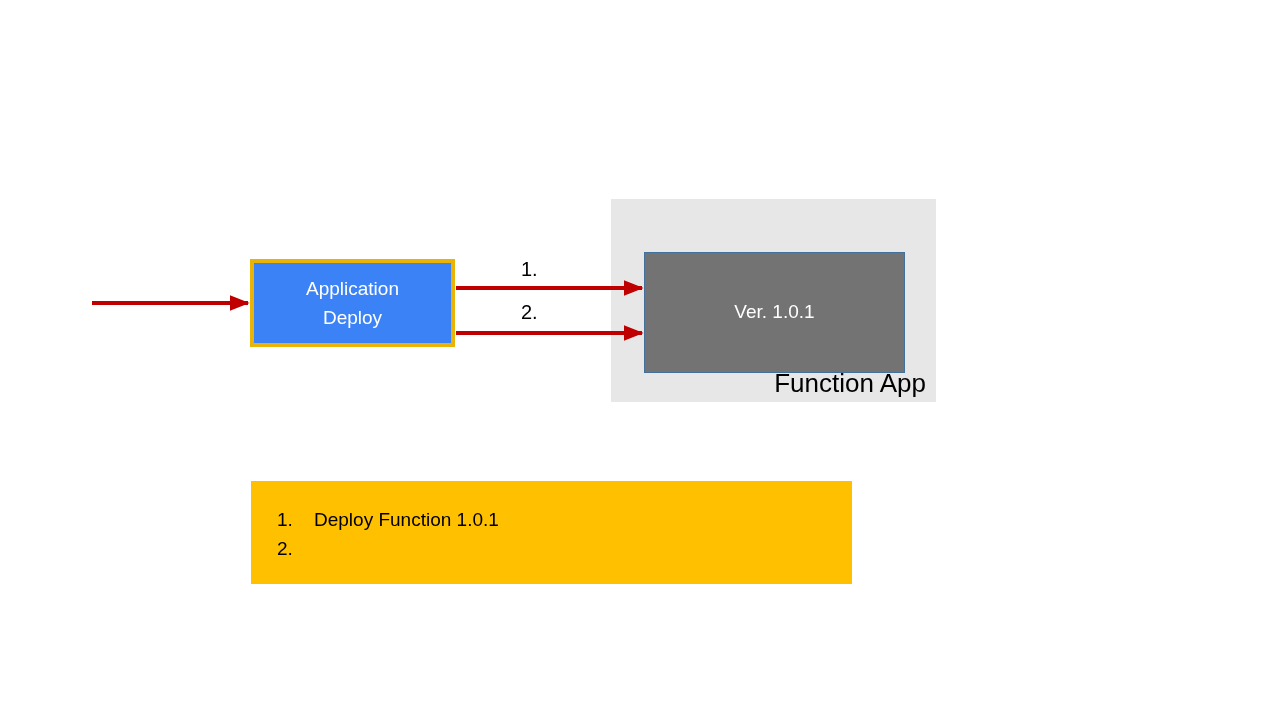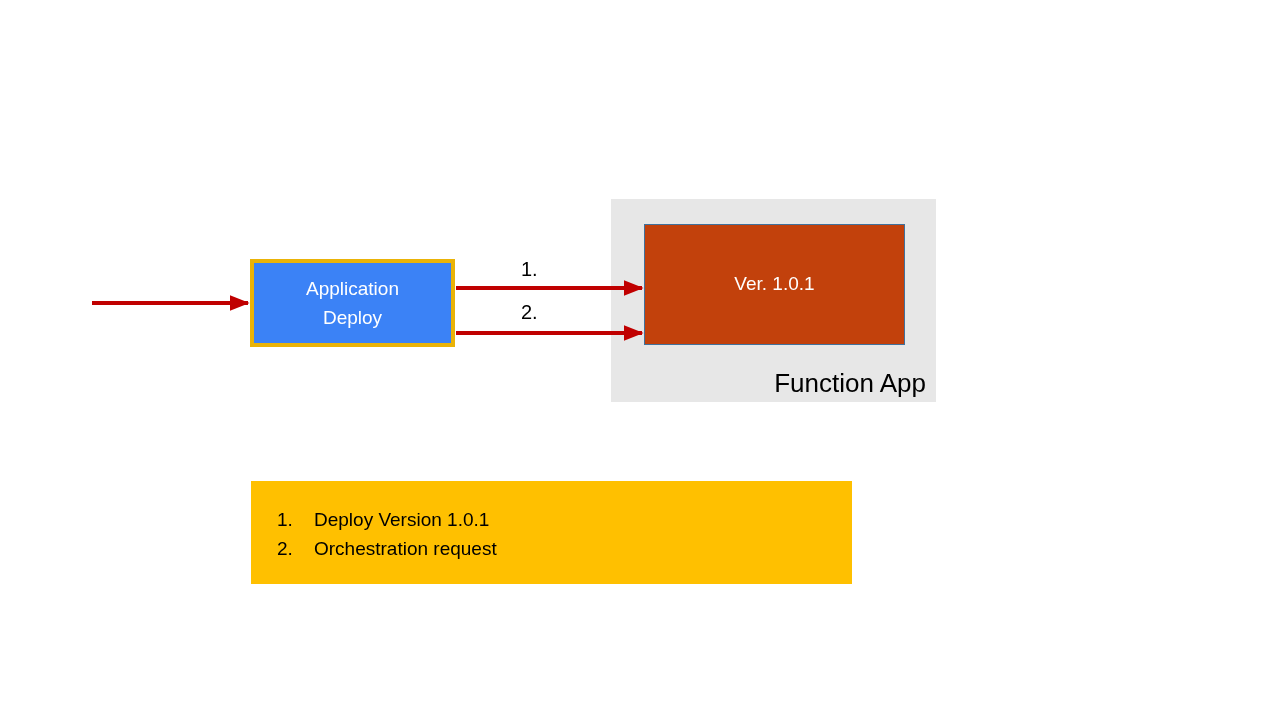--- a/index.html
+++ b/index.html
@@ -34,24 +34,24 @@
     font-size: 26px;
     color: #000000;
     white-space: nowrap;
     line-height: 1.2;
   }
 
   
   .version-box {
     position: absolute;
     left: 644px;
-    top: 224px;
+    top: 252px;
     width: 261px;
     height: 121px;
-    background: #c2410c;
+    background: #737373;
     border: 1px solid #41719c;
     box-sizing: border-box;
     display: flex;
     align-items: center;
     justify-content: center;
   }
   .version-box-label {
     color: #ffffff;
     font-size: 19px;
     line-height: 1.2;
@@ -163,22 +163,21 @@
     <line x1="456" y1="333" x2="642" y2="333" stroke="#C00000" stroke-width="4" marker-end="url(#arrowhead)"></line>
   </svg>
 
   <div class="arrow-num arrow-num-1">1.</div>
   <div class="arrow-num arrow-num-2">2.</div>
 
   <div class="legend-box">
     <div class="legend-list">
       <div class="legend-item">
         <span class="legend-num">1.</span>
-        <span class="legend-text">Deploy Version 1.0.1</span>
+        <span class="legend-text">Deploy Function 1.0.1</span>
       </div>
       <div class="legend-item">
         <span class="legend-num">2.</span>
-        <span class="legend-text">Orchestration request</span>
       </div>
     </div>
   </div>
 
 </div>
 
 </body></html>

